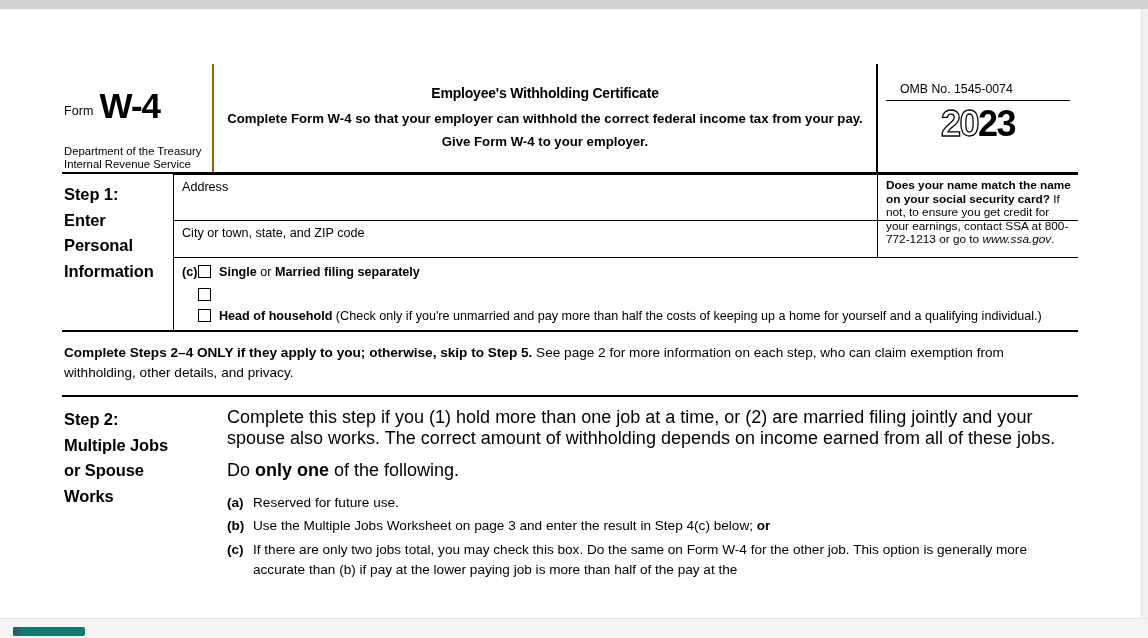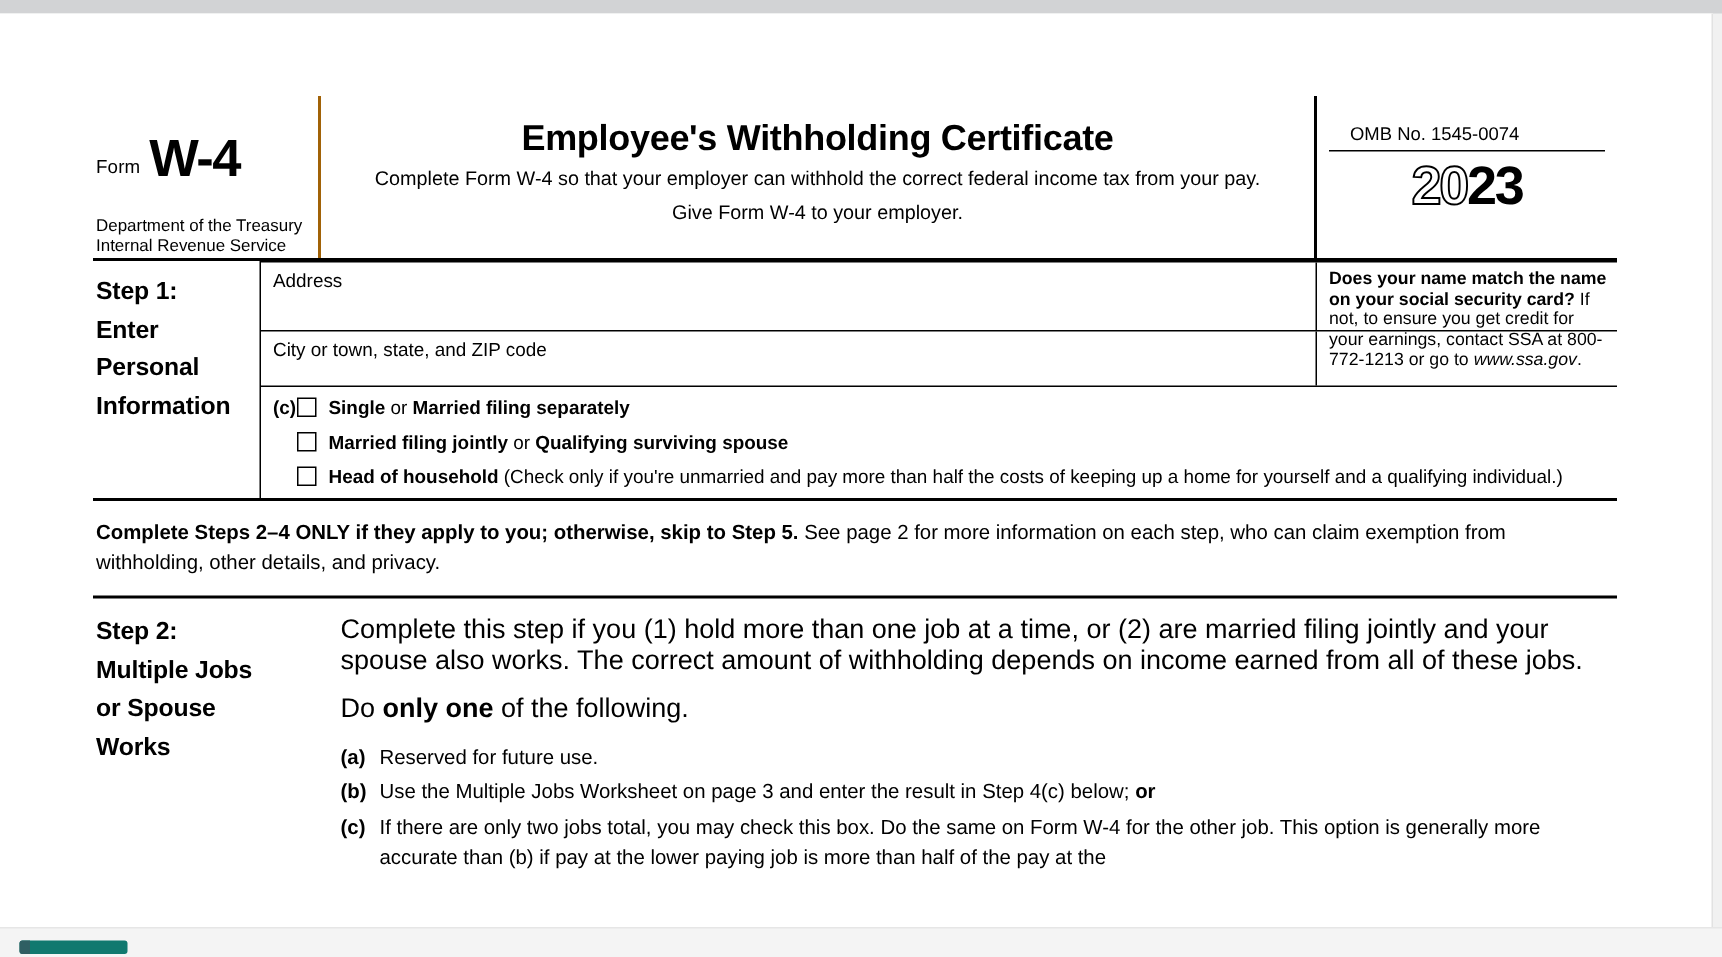--- a/index.html
+++ b/index.html
@@ -101,28 +101,28 @@
     line-height: 12.5px;
   }
 
   .hdr-mid {
     flex: 1;
     text-align: center;
     padding-top: 16px;
     border-right: 2px solid #000;
   }
   .cert-title {
-    font-size: 24px;
+    font-size: 14px;
     font-weight: bold;
     letter-spacing: -0.2px;
     line-height: 26px;
   }
   .cert-sub {
     font-size: 13.2px;
-    font-weight: normal;
+    font-weight: bold;
     line-height: 19.5px;
     margin-top: 3px;
   }
 
   .hdr-right {
     width: 200px;
     position: relative;
     padding: 0 8px;
   }
   .omb {
@@ -317,21 +317,20 @@
             <div class="filing-tag">(c)</div>
             <div class="filing-list">
 
               <div class="fline">
                 <span class="cbox"></span>
                 <span><b>Single</b><span> or </span><b>Married filing separately</b></span>
               </div>
 
               <div class="fline">
                 <span class="cbox"></span>
-                <span><b>Married filing jointly</b><span> or </span><b>Qualifying surviving spouse</b></span>
               </div>
 
               <div class="fline">
                 <span class="cbox"></span>
                 <span><b>Head of household</b><span> (Check only if you're unmarried and pay more than half the costs of keeping up a home for yourself and a qualifying individual.)</span></span>
               </div>
 
             </div>
           </div>
 

